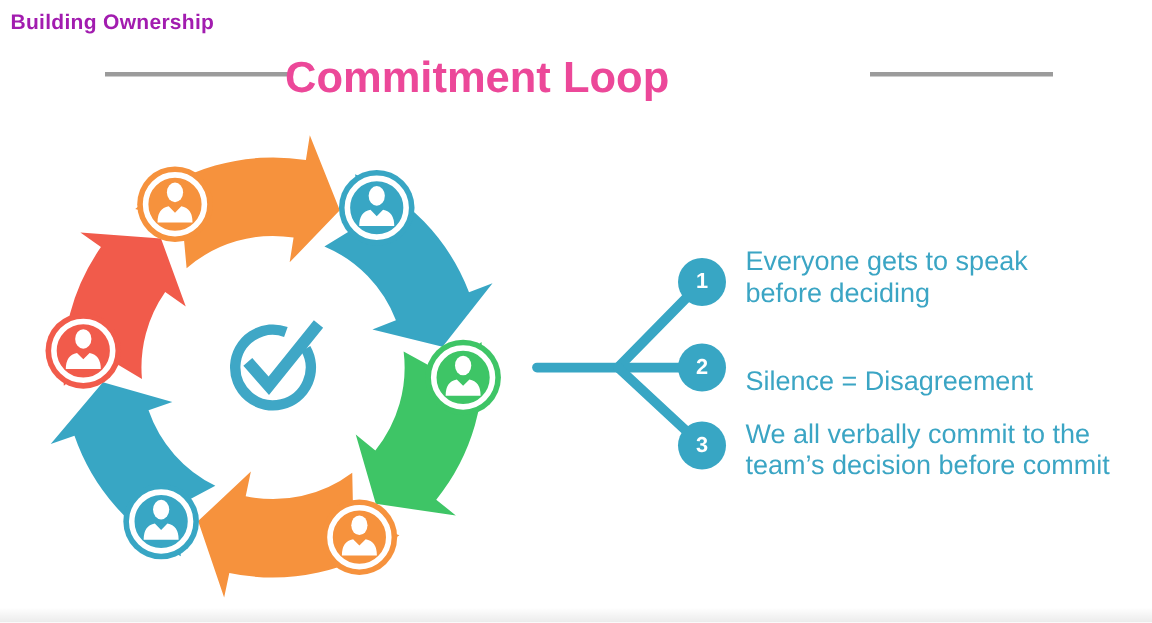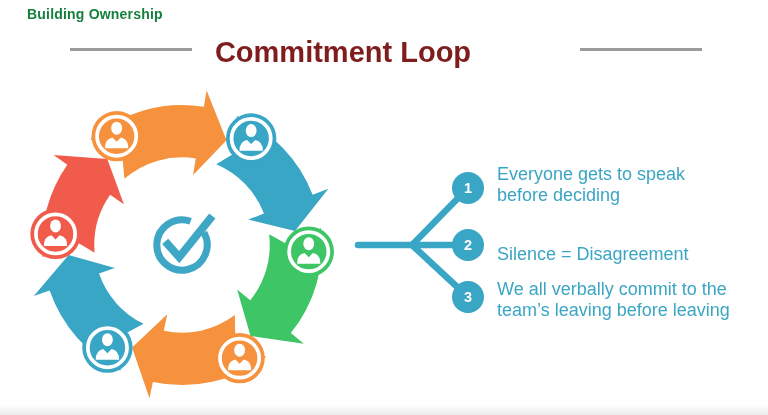--- a/index.html
+++ b/index.html
@@ -5,33 +5,33 @@
   * { margin: 0; padding: 0; box-sizing: border-box; }
   html, body { width: 768px; height: 415px; }
   body {
     position: relative;
     width: 768px; height: 415px;
     background: #ffffff;
     overflow: hidden;
     font-family: "Liberation Sans", sans-serif;
   }
   .kicker {
-    position: absolute; left: 27px; top: 6px;
-    font-size: 14px; font-weight: 700; color: #15803d;
+    position: absolute; left: 7px; top: 6px;
+    font-size: 14px; font-weight: 700; color: #a21caf;
     letter-spacing: 0.2px;
   }
   .divider {
     position: absolute; top: 48px; height: 3px; background: #9b9b9b;
   }
   .divider.left  { left: 70px;  width: 122px; }
   .divider.right { left: 580px; width: 122px; }
   .title {
     position: absolute; left: 190px; top: 36px; width: 306px;
-    text-align: center;
-    font-size: 29px; font-weight: 700; color: #7f1d1d;
+    text-align: left;
+    font-size: 29px; font-weight: 700; color: #ec4899;
   }
   #loop-svg { position: absolute; left: 14px; top: 77px; }
   #branch-svg { position: absolute; left: 350px; top: 160px; }
   .pnum {
     position: absolute; left: 452px; width: 32px; height: 32px;
     border-radius: 50%; background: #38a6c4; color: #ffffff;
     font-size: 14.5px; font-weight: 700;
     display: flex; align-items: center; justify-content: center;
   }
   #num-1 { top: 172px; } #num-2 { top: 229px; } #num-3 { top: 281px; }
@@ -128,16 +128,16 @@
 <div class="points">
   <div class="pnum" id="num-1">1</div>
   <div class="ptext" id="text-1">Everyone gets to speak
 before deciding</div>
 
   <div class="pnum" id="num-2">2</div>
   <div class="ptext" id="text-2">Silence = Disagreement</div>
 
   <div class="pnum" id="num-3">3</div>
   <div class="ptext" id="text-3">We all verbally commit to the
-team’s leaving before leaving</div>
+team’s decision before commit</div>
 </div>
 
 <div class="bottom-edge"></div>
 
 </body></html>

